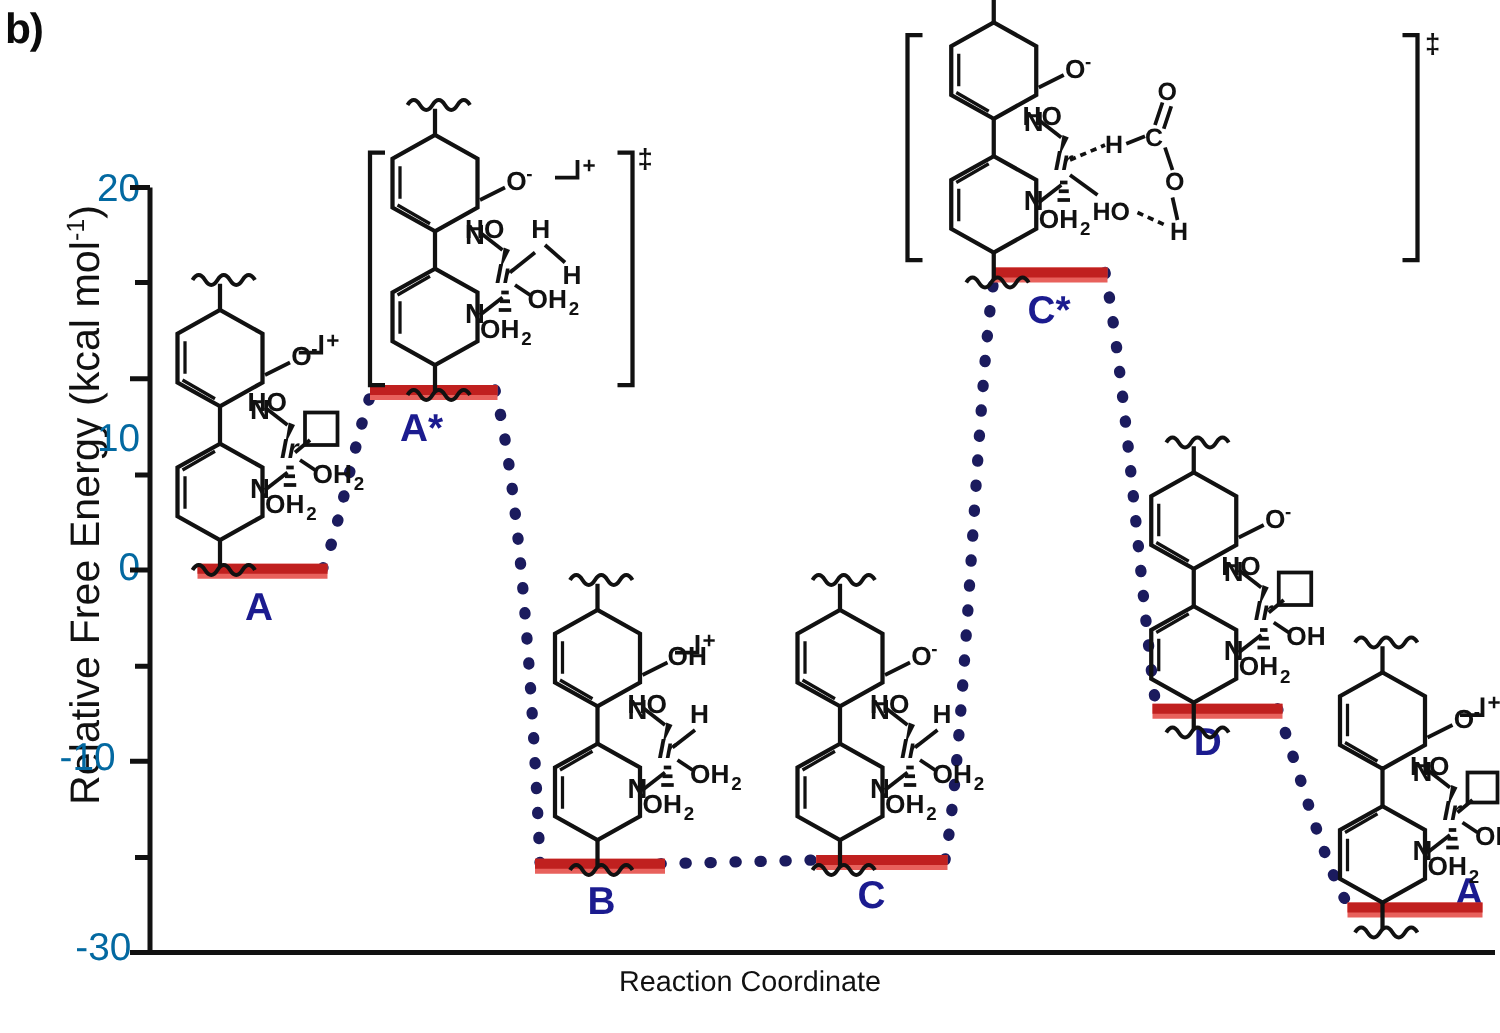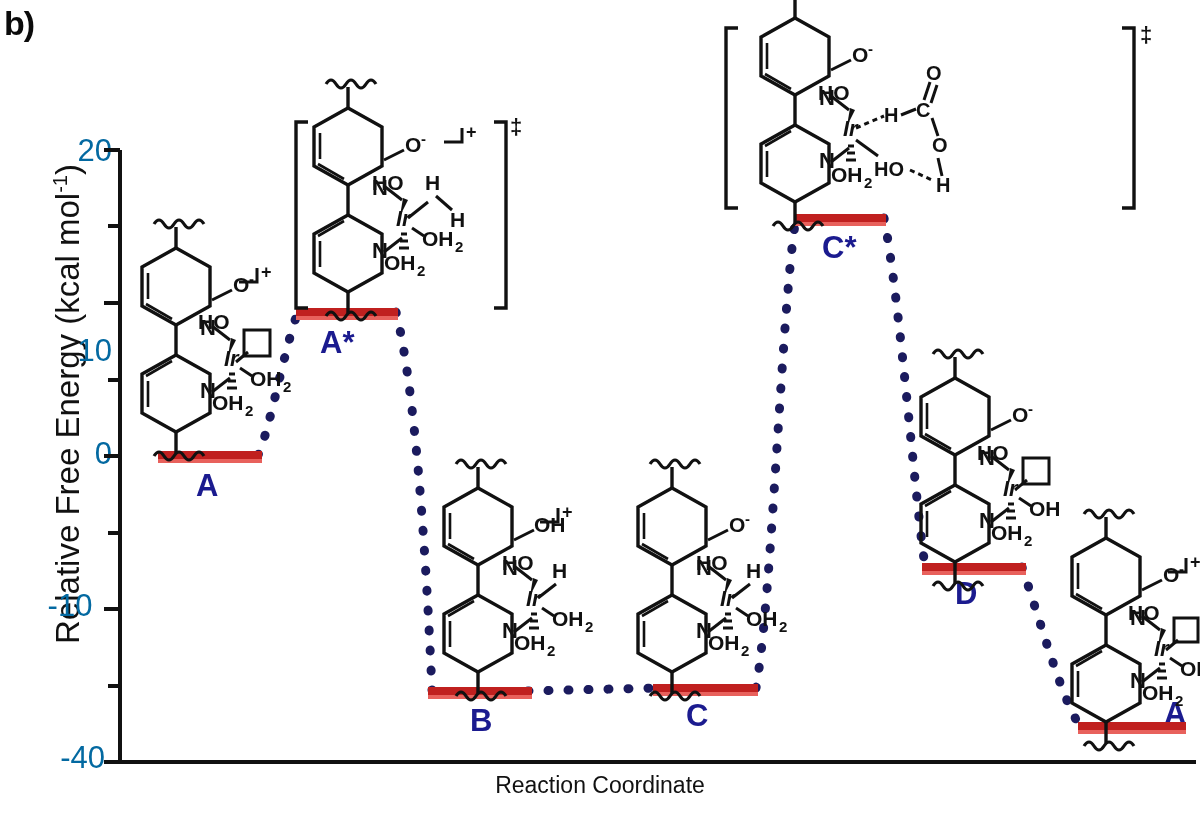--- a/index.html
+++ b/index.html
@@ -56,21 +56,21 @@
   <div class="panel-label">b)</div>
 
   <div class="ylabel"><span>Relative Free Energy (kcal mol</span><sup>-1</sup><span>)</span></div>
 
   <div class="xlabel">Reaction Coordinate</div>
 
   <div class="ytick-text" style="left:42px;top:133px;">20</div>
   <div class="ytick-text" style="left:42px;top:285px;margin-top:48px;">10</div>
   <div class="ytick-text" style="left:42px;top:436px;">0</div>
   <div class="ytick-text" style="left:35px;top:588px;text-align:center;">-10</div>
-  <div class="ytick-text" style="left:35px;top:740px;">-40</div>
+  <div class="ytick-text" style="left:35px;top:740px;">-30</div>
 
   <div class="state-label" style="left:196px;top:468px;">A</div>
   <div class="state-label" style="left:320px;top:325px;">A*</div>
   <div class="state-label" style="left:470px;top:703px;">B</div>
   <div class="state-label" style="left:686px;top:698px;">C</div>
   <div class="state-label" style="left:822px;top:230px;">C*</div>
   <div class="state-label" style="left:955px;top:576px;">D</div>
   <div class="state-label" style="left:1164px;top:696px;">A</div>
 
   <svg class="figure" viewBox="0 0 1200 826">

